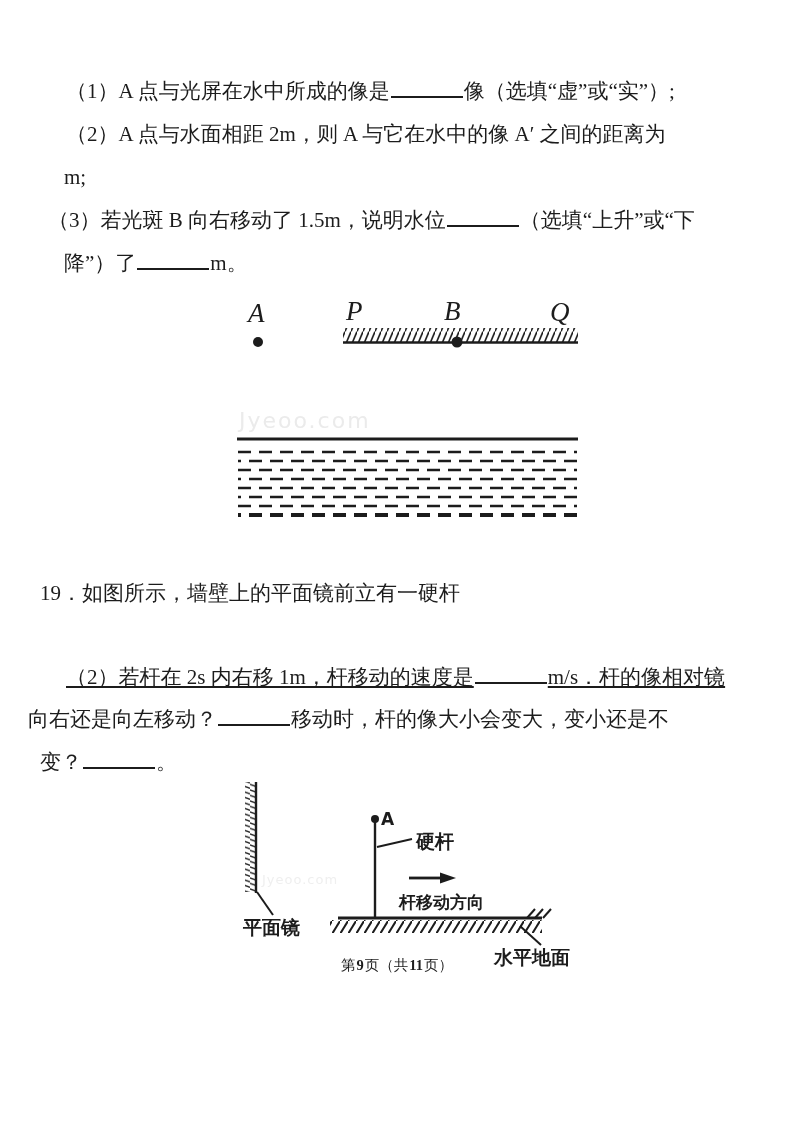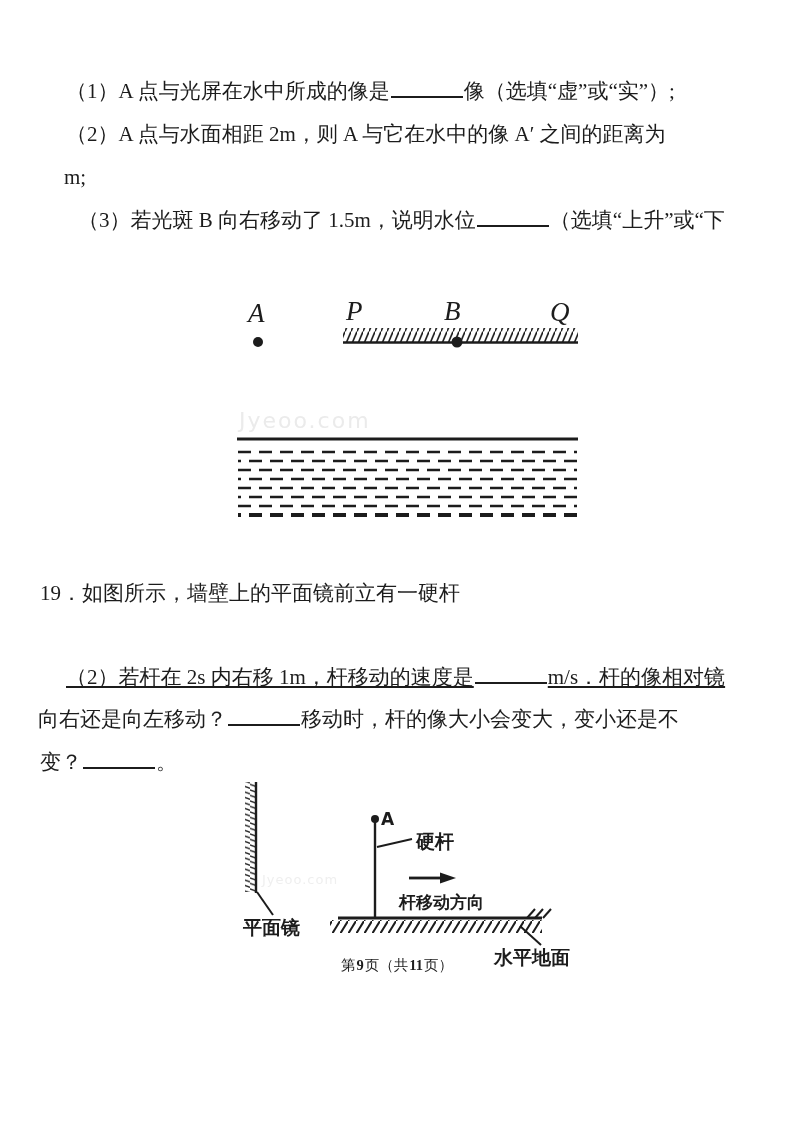--- a/index.html
+++ b/index.html
@@ -34,22 +34,25 @@
 
   <div class="tline" style="top:78px;left:66px;">
     <span>（1）A 点与光屏在水中所成的像是</span><span class="blank"></span><span>像（选填“虚”或“实”）;</span>
   </div>
   <div class="tline" style="top:121px;left:66px;text-align:right;">
     <span>（2）A 点与水面相距 2m，则 A 与它在水中的像 A′ 之间的距离为</span>
   </div>
   <div class="tline" style="top:164px;left:64px;">
     <span>m;</span>
   </div>
-  <div class="tline" style="top:207px;left:78px;">
+  <div class="tline" style="top:207px;left:48px;">
     <span>（3）若光斑 B 向右移动了 1.5m，说明水位</span><span class="blank"></span><span>（选填“上升”或“下</span>
+  </div>
+  <div class="tline" style="top:250px;left:64px;">
+    <span>降”）了</span><span class="blank"></span><span>m。</span>
   </div>
 
   <svg class="fig" style="left:225px;top:288px;" width="370" height="245" viewBox="0 0 370 245">
     <defs>
       <pattern id="patBar" width="6" height="14.5" patternUnits="userSpaceOnUse">
         <line x1="0" y1="14.5" x2="6" y2="0" stroke="#1c1c1c" stroke-width="1.6"></line>
       </pattern>
     </defs>
     <text class="it" x="23" y="34">A</text>
     <circle cx="33" cy="54" r="5"></circle>
@@ -72,21 +75,21 @@
       <line x1="13" y1="227" x2="352" y2="227" stroke-width="4.2" stroke-dasharray="13 8" stroke-dashoffset="10"></line>
     </g>
   </svg>
 
   <div class="tline" style="top:580px;left:40px;">
     <span>19．如图所示，墙壁上的平面镜前立有一硬杆</span>
   </div>
   <div class="tline" style="top:664px;left:66px;text-decoration:underline;">
     <span>（2）若杆在 2s 内右移 1m，杆移动的速度是</span><span class="blank"></span><span>m/s．杆的像相对镜</span>
   </div>
-  <div class="tline" style="top:706px;left:38px;">
+  <div class="tline" style="top:706px;left:28px;">
     <span>向右还是向左移动？</span><span class="blank"></span><span>移动时，杆的像大小会变大，变小还是不</span>
   </div>
   <div class="tline" style="top:749px;left:40px;">
     <span>变？</span><span class="blank"></span><span>。</span>
   </div>
 
   <svg class="fig" style="left:228px;top:778px;" width="380" height="200" viewBox="0 0 380 200">
     <defs>
       <pattern id="patGround" width="8" height="13" patternUnits="userSpaceOnUse">
         <line x1="0" y1="13" x2="8" y2="0" stroke="#1c1c1c" stroke-width="2"></line>

